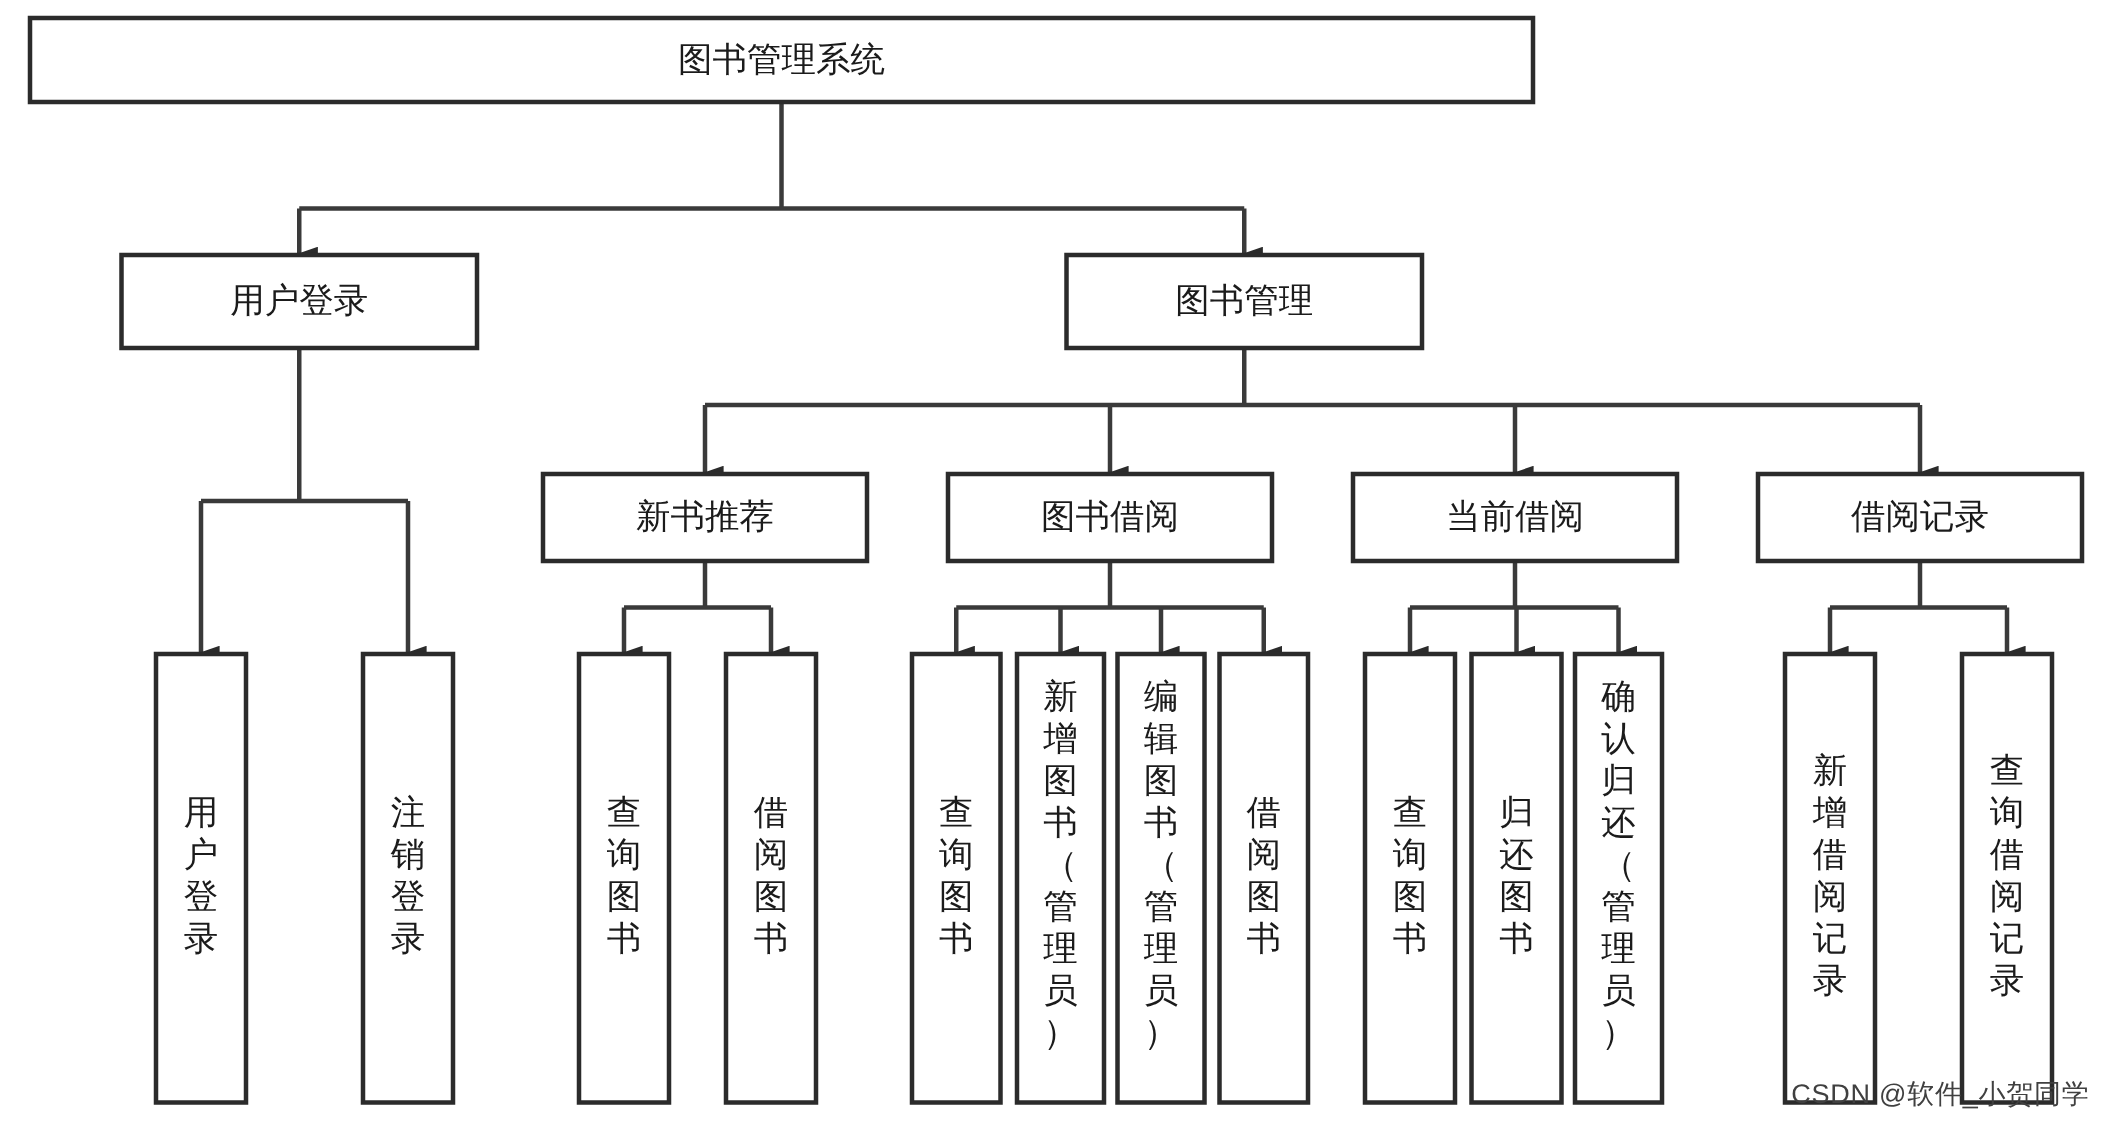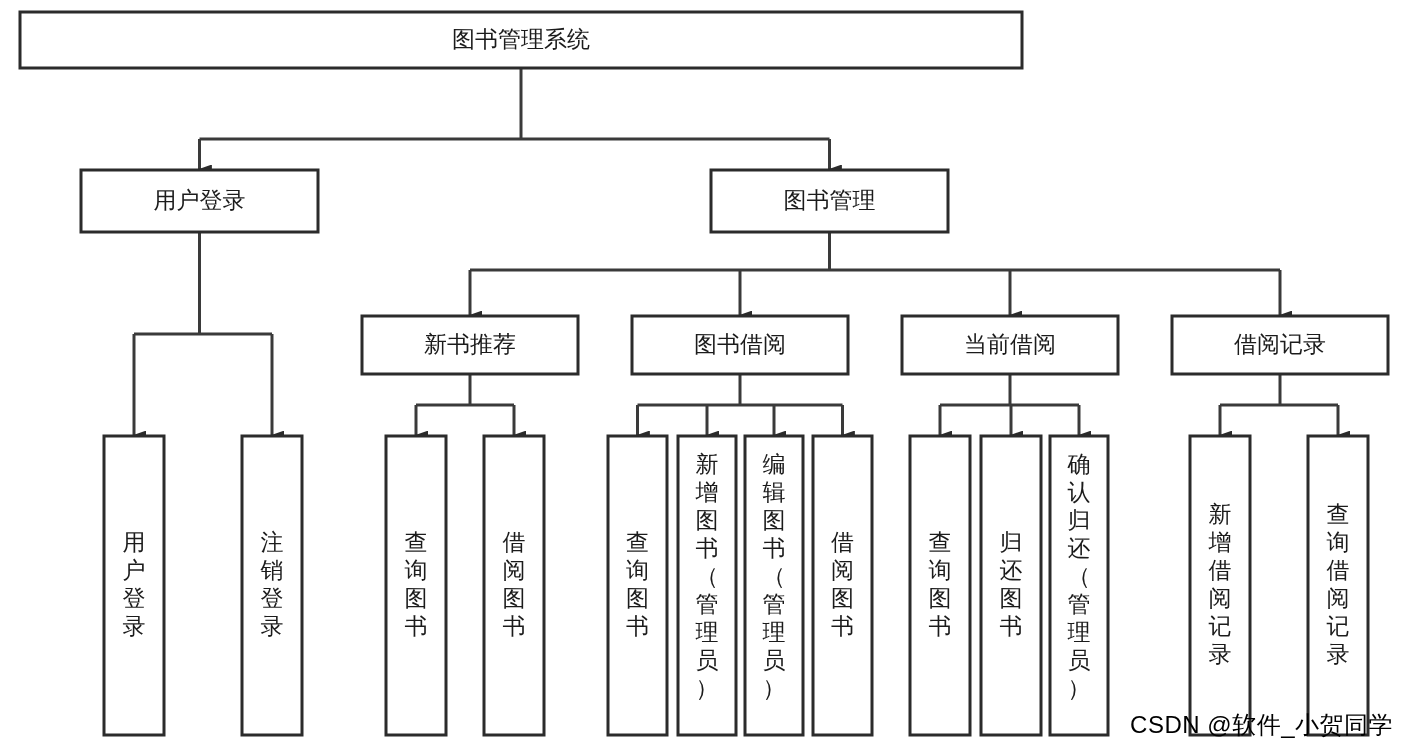--- a/index.html
+++ b/index.html
@@ -52,22 +52,22 @@
     font-family: "Liberation Sans", "DejaVu Sans", sans-serif;
     font-size: 23px;
     fill: #1b1b1b;
     text-anchor: middle;
   }
   .watermark-text {
     position: absolute;
     right: 12px;
     bottom: 6px;
     font-family: "Liberation Sans", "DejaVu Sans", sans-serif;
-    font-size: 24px;
-    color: #000000;
+    font-size: 18px;
+    color: #404040;
     white-space: nowrap;
     letter-spacing: 0.5px;
     user-select: none;
     margin-left: 34px;
   }
 </style>
 </head>
 <body>
 
 <div id="diagram-root">

